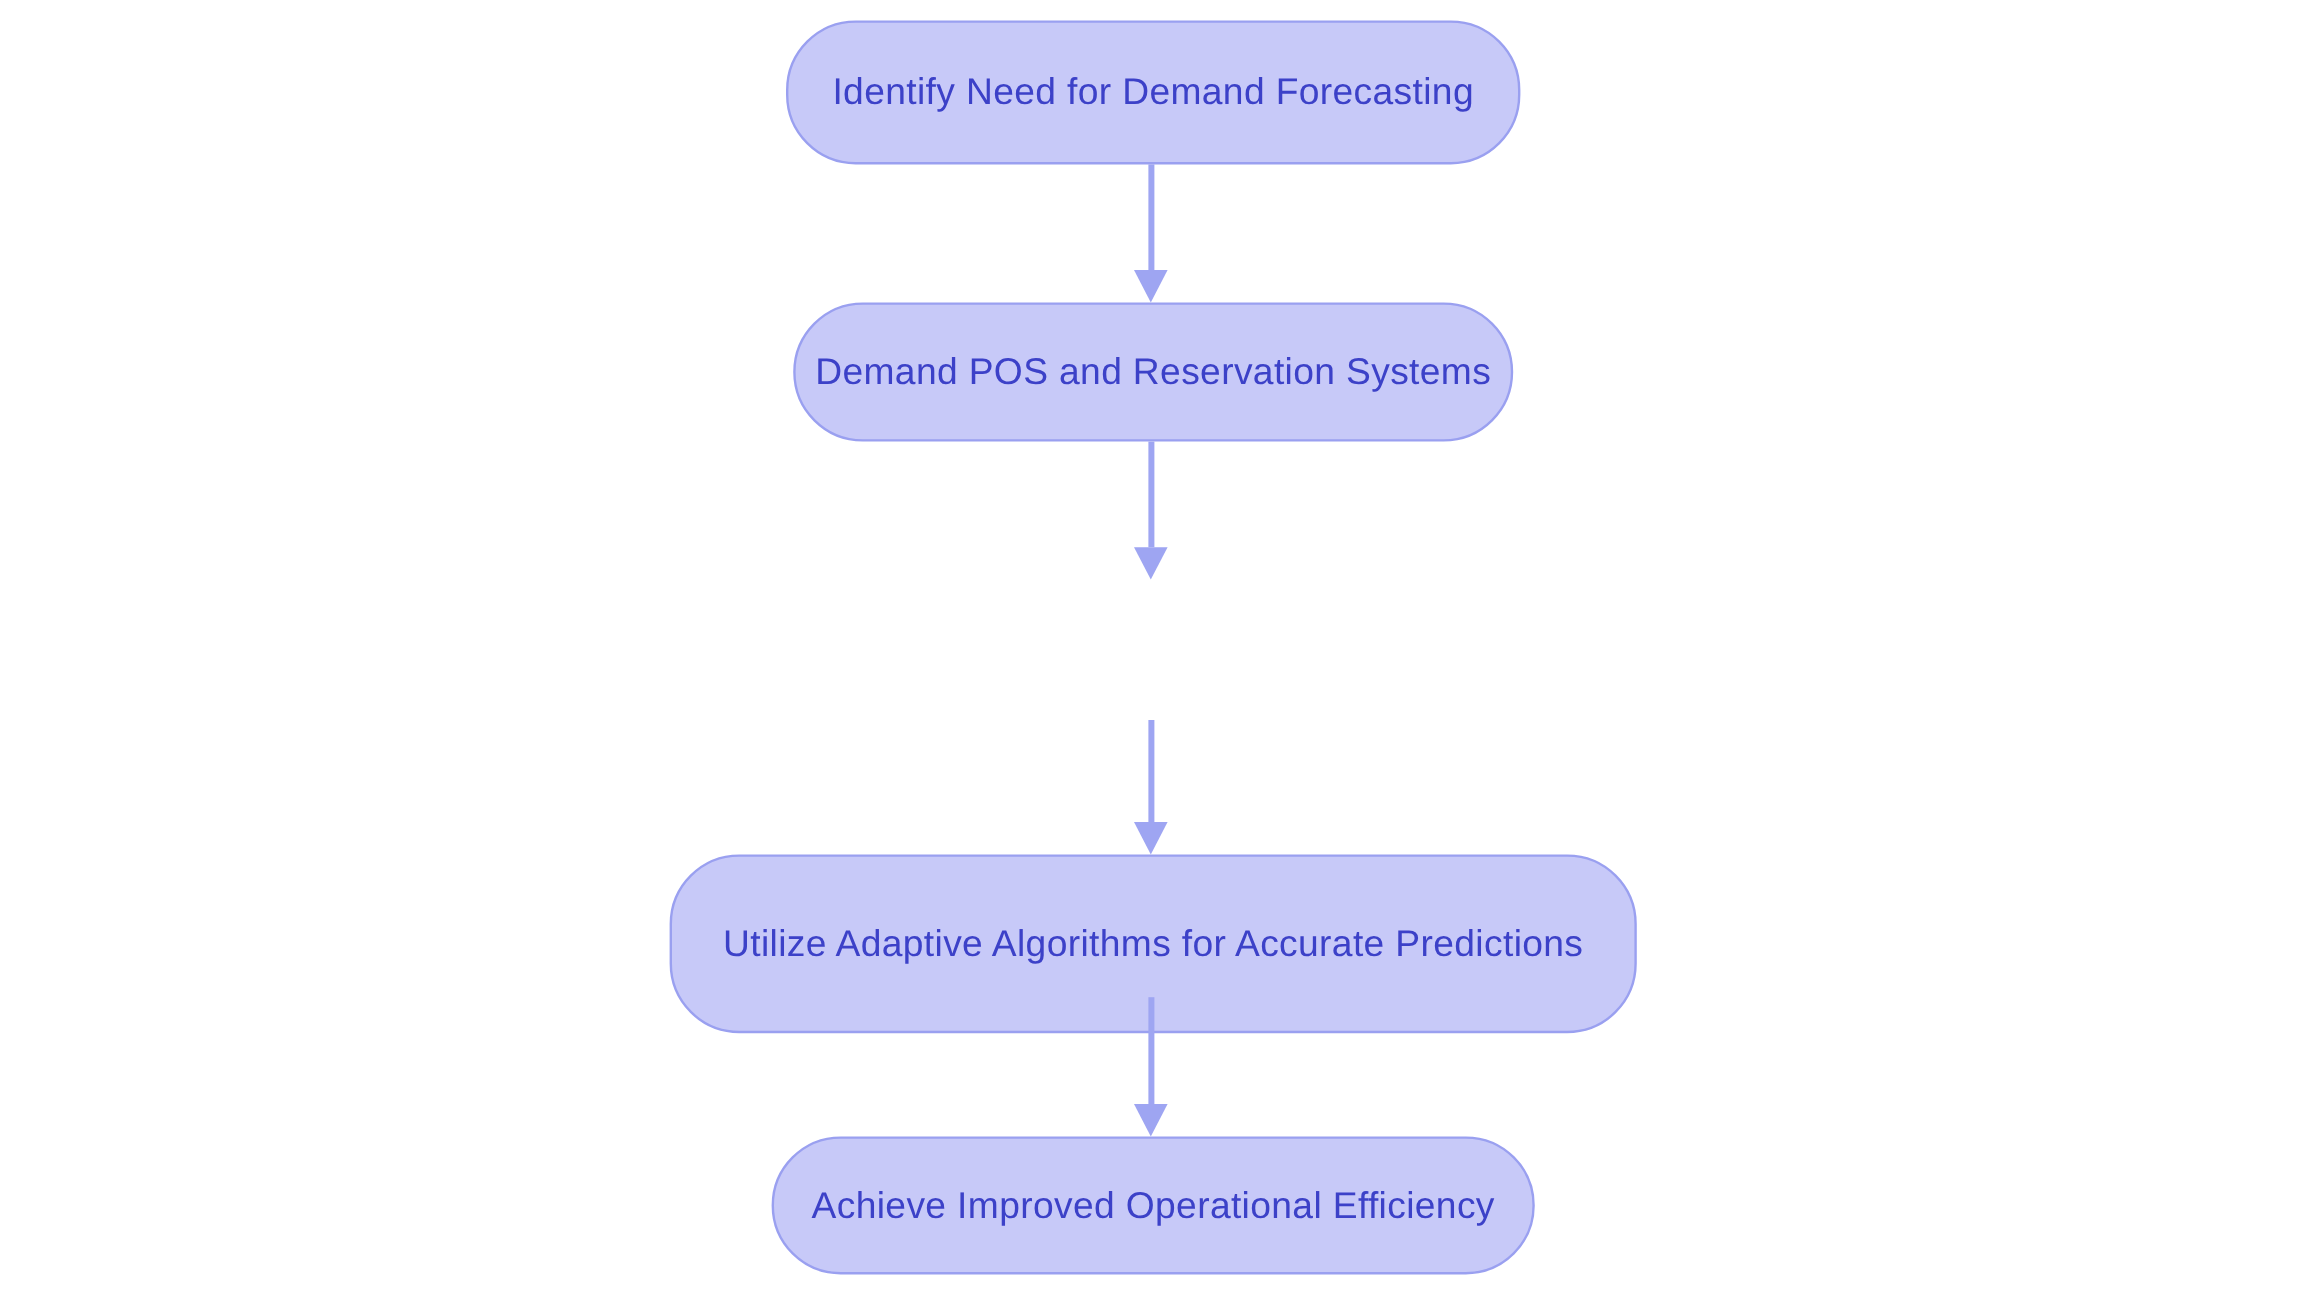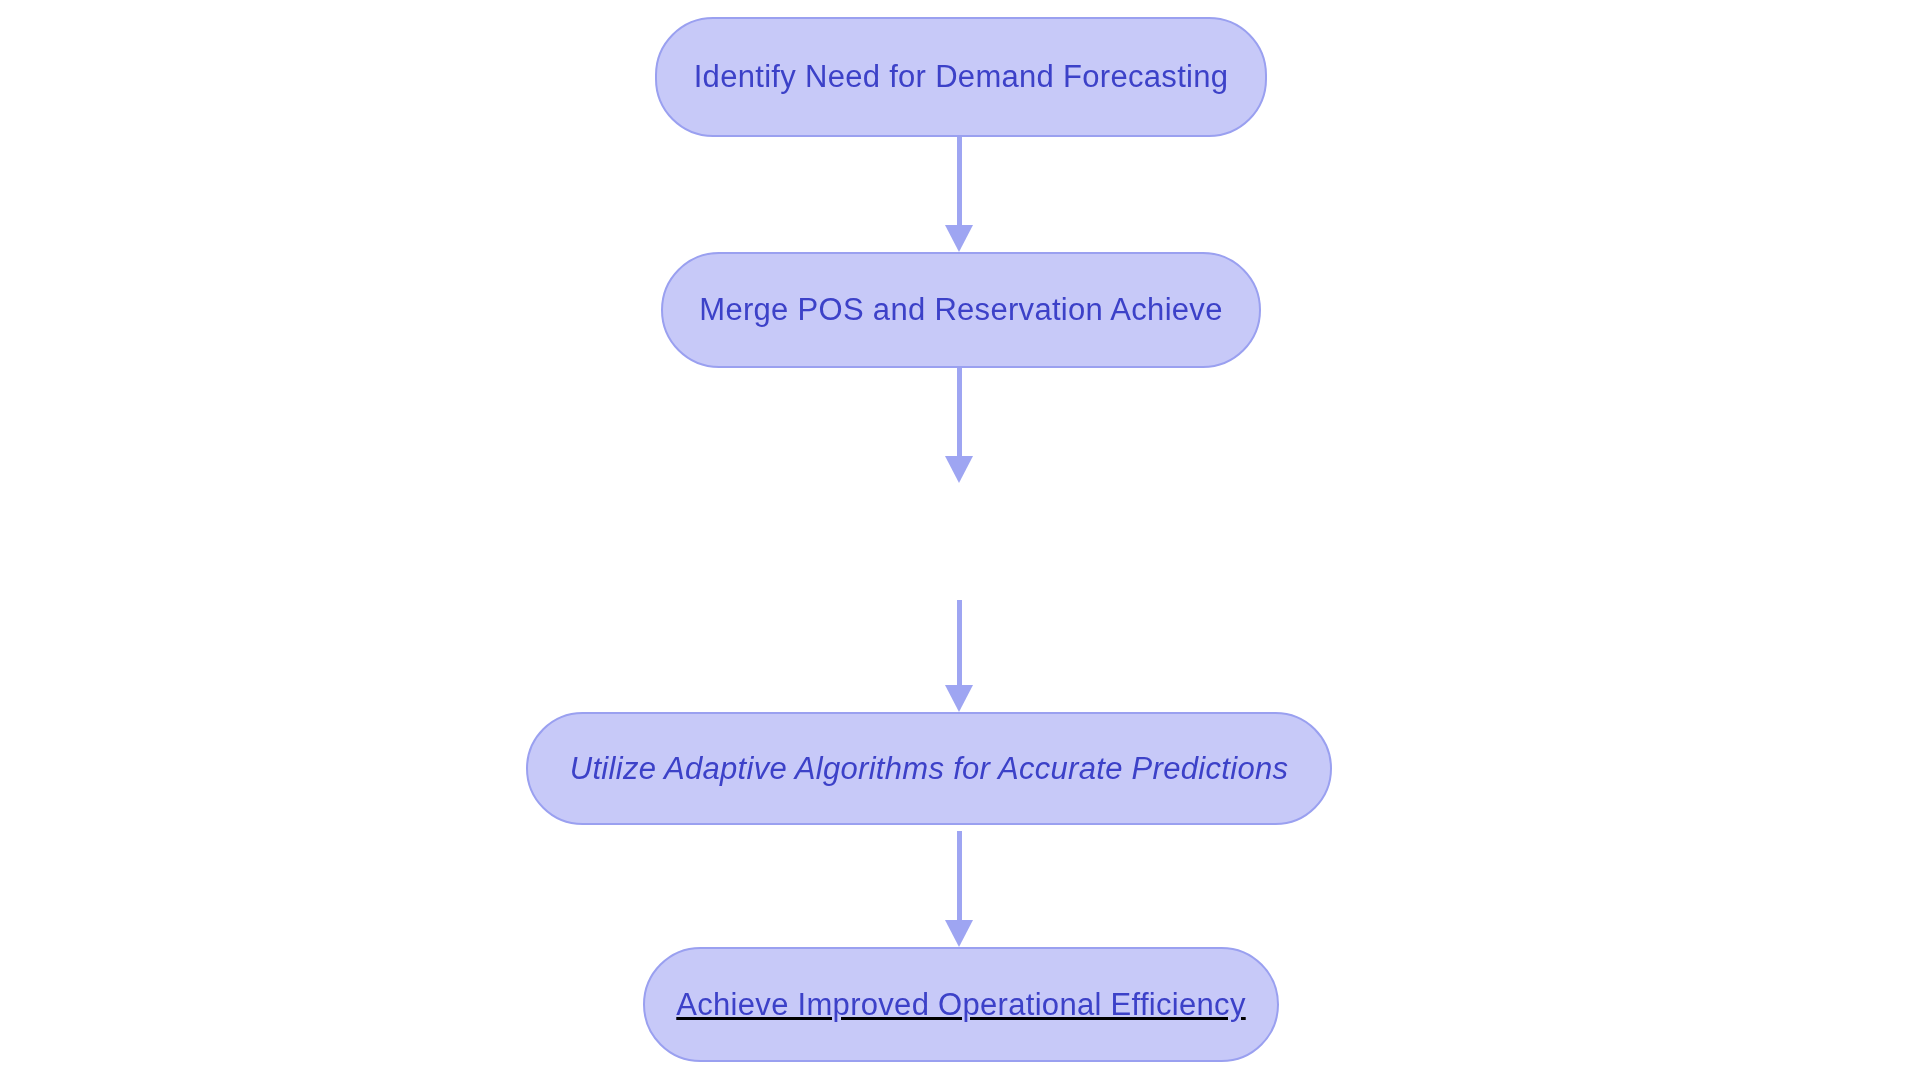--- a/index.html
+++ b/index.html
@@ -48,26 +48,26 @@
   }
 </style>
 </head>
 <body>
 
 <div class="canvas" id="canvas">
     <div class="node" style="left: 655px; top: 17px; width: 612px; height: 120px;">
       <span class="node-label">Identify Need for Demand Forecasting</span>
     </div>
     <div class="node" style="left: 661px; top: 252px; width: 600px; height: 116px;">
-      <span class="node-label">Merge POS and Reservation Achieve</span>
+      <span class="node-label">Demand POS and Reservation Systems</span>
     </div>
-    <div class="node" style="left: 526px; top: 712px; width: 806px; height: 113px; font-style: italic;">
+    <div class="node" style="left: 558px; top: 712px; width: 806px; height: 149px;">
       <span class="node-label">Utilize Adaptive Algorithms for Accurate Predictions</span>
     </div>
-    <div class="node" style="left: 643px; top: 947px; width: 636px; height: 115px; text-decoration: underline;">
+    <div class="node" style="left: 643px; top: 947px; width: 636px; height: 115px;">
       <span class="node-label">Achieve Improved Operational Efficiency</span>
     </div>
     <div class="arrow-line" style="left: 956.5px; top: 137px; height: 88px;"></div>
     <div class="arrow-head" style="left: 945px; top: 225px;"></div>
     <div class="arrow-line" style="left: 956.5px; top: 368px; height: 88px;"></div>
     <div class="arrow-head" style="left: 945px; top: 456px;"></div>
     <div class="arrow-line" style="left: 956.5px; top: 600px; height: 85px;"></div>
     <div class="arrow-head" style="left: 945px; top: 685px;"></div>
     <div class="arrow-line" style="left: 956.5px; top: 831px; height: 89px;"></div>
     <div class="arrow-head" style="left: 945px; top: 920px;"></div>

